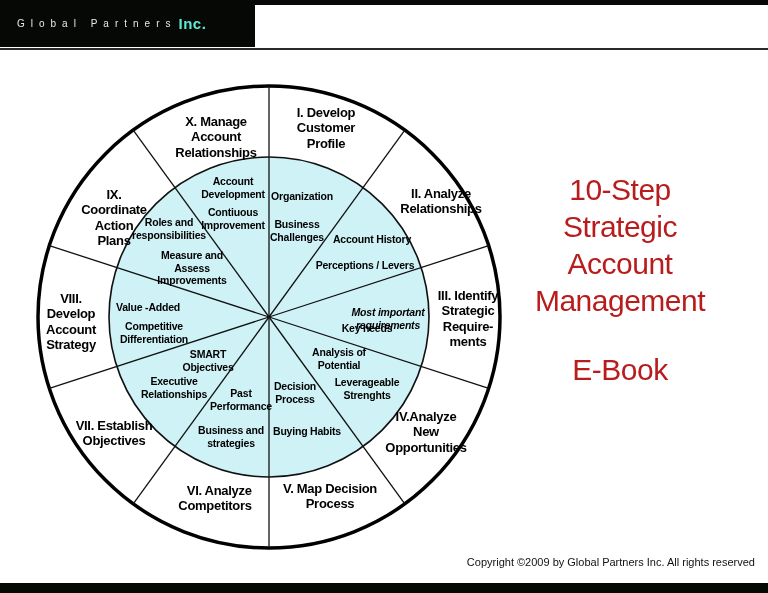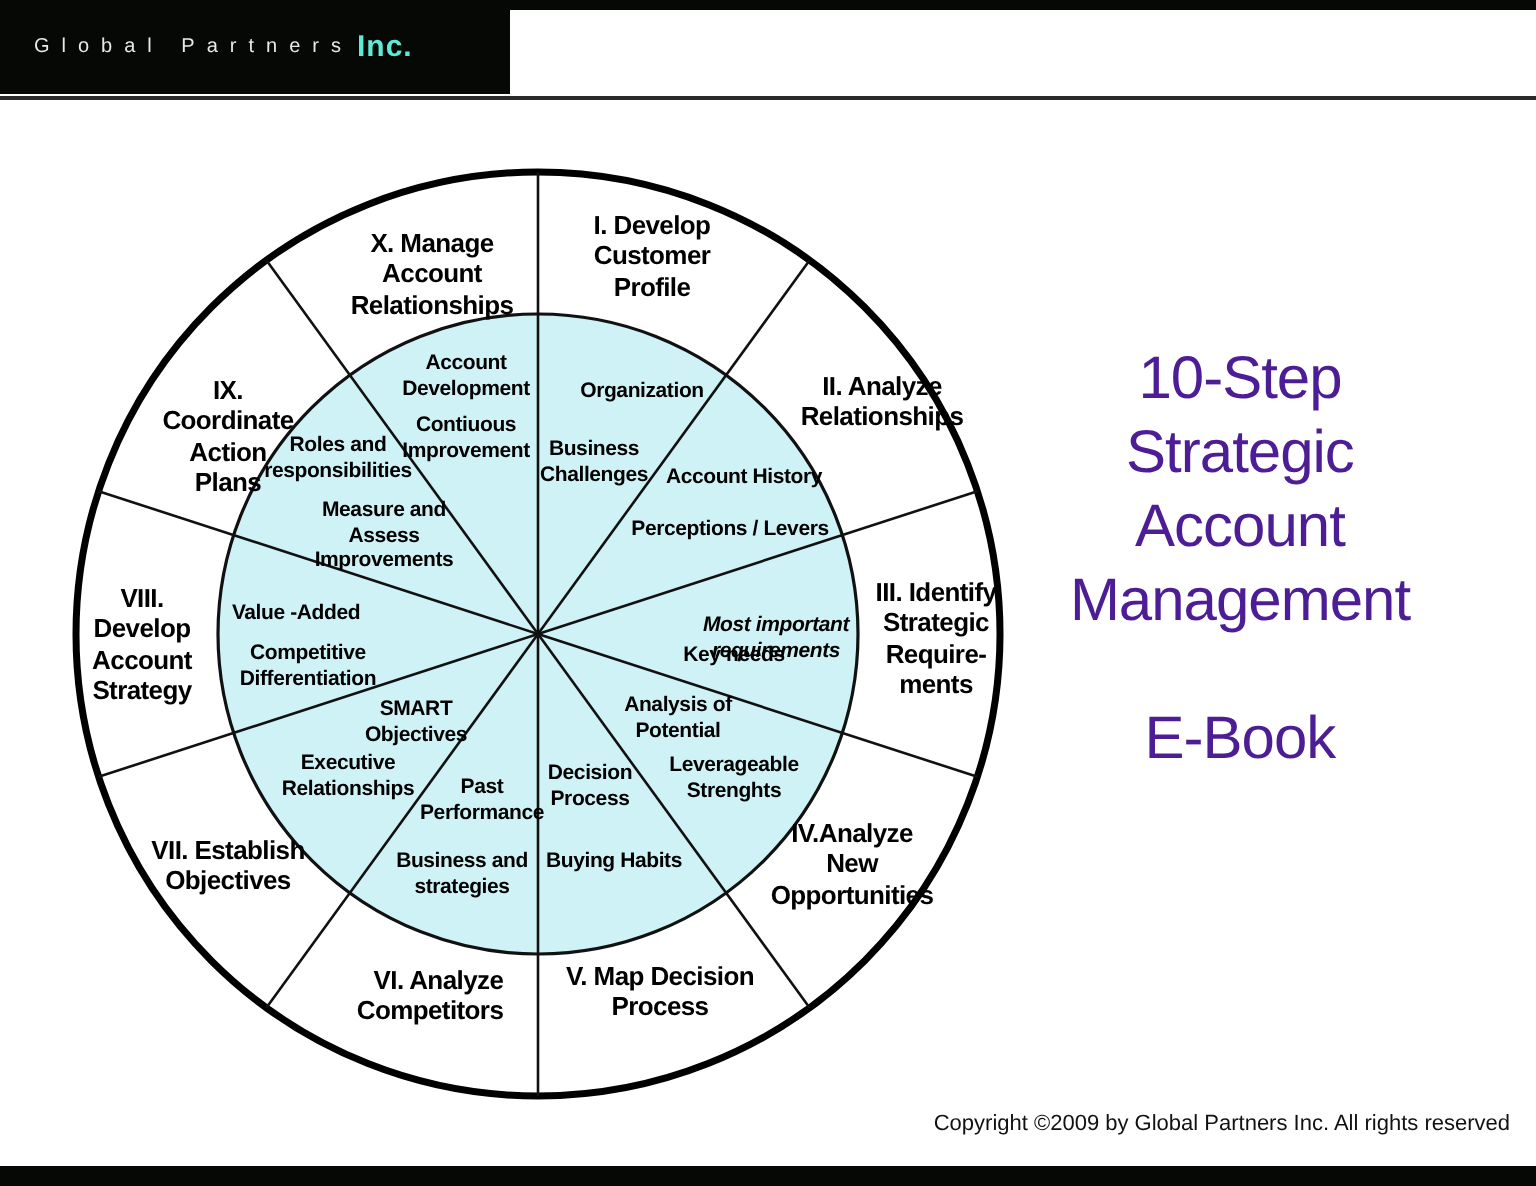--- a/index.html
+++ b/index.html
@@ -60,21 +60,21 @@
   .inner-label {
     font-size: 10.5px;
     line-height: 1.2;
     letter-spacing: -0.2px;
   }
   
   .title-block {
     position: absolute;
     left: 505px; top: 172px; width: 230px;
     text-align: center;
-    color: #4c1d95;
+    color: #b91c1c;
   }
   .title-main {
     font-size: 30px;
     font-weight: 400;
     line-height: 1.23;
     white-space: pre-line;
     letter-spacing: -0.5px;
   }
   .title-sub {
     font-size: 30px;
@@ -152,21 +152,21 @@
 Action
 Plans</div>
   <div class="label ring-label" style="left:216px; top:137px;">X. Manage
 Account
 Relationships</div>
 
   <div class="label inner-label" style="left:233px; top:188px;">Account
 Development</div>
   <div class="label inner-label" style="left:233px; top:219px;">Contiuous
 Improvement</div>
-  <div class="label inner-label" style="left:321px; top:196px;">Organization</div>
+  <div class="label inner-label" style="left:302px; top:196px;">Organization</div>
   <div class="label inner-label" style="left:297px; top:231px;">Business
 Challenges</div>
   <div class="label inner-label" style="left:372px; top:239px;">Account History</div>
   <div class="label inner-label" style="left:356px; top:265px;padding-left:18px;">Perceptions / Levers</div>
   <div class="label inner-label" style="left:169px; top:229px;">Roles and
 responsibilities</div>
   <div class="label inner-label" style="left:192px; top:268px;">Measure and
 Assess
 Improvements</div>
   <div class="label inner-label" style="left:388px; top:319px;font-style:italic;">Most important

